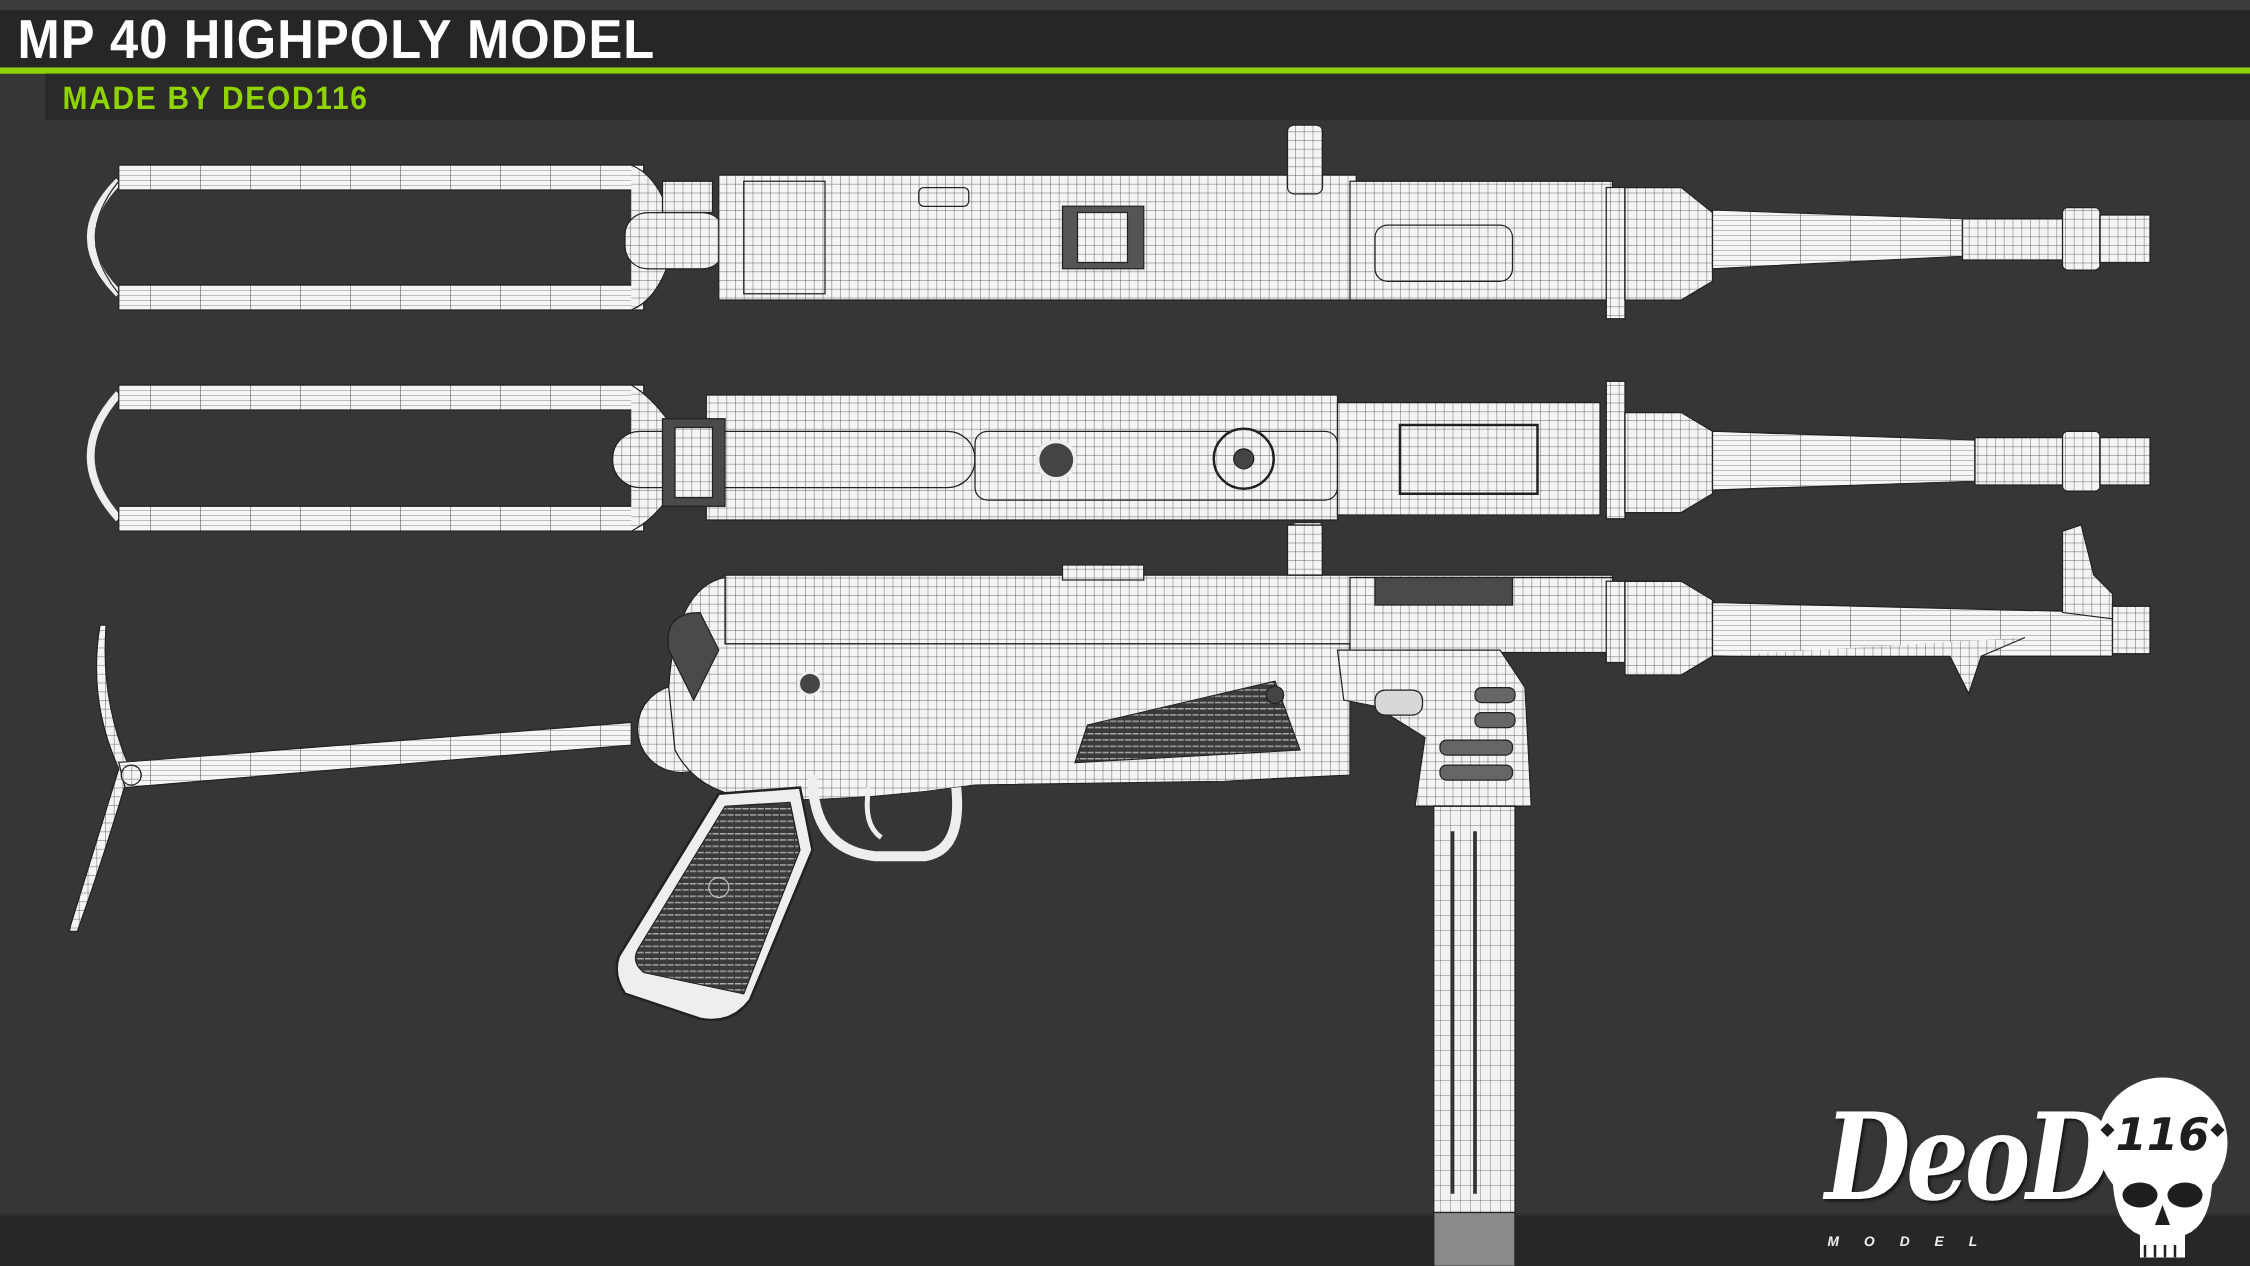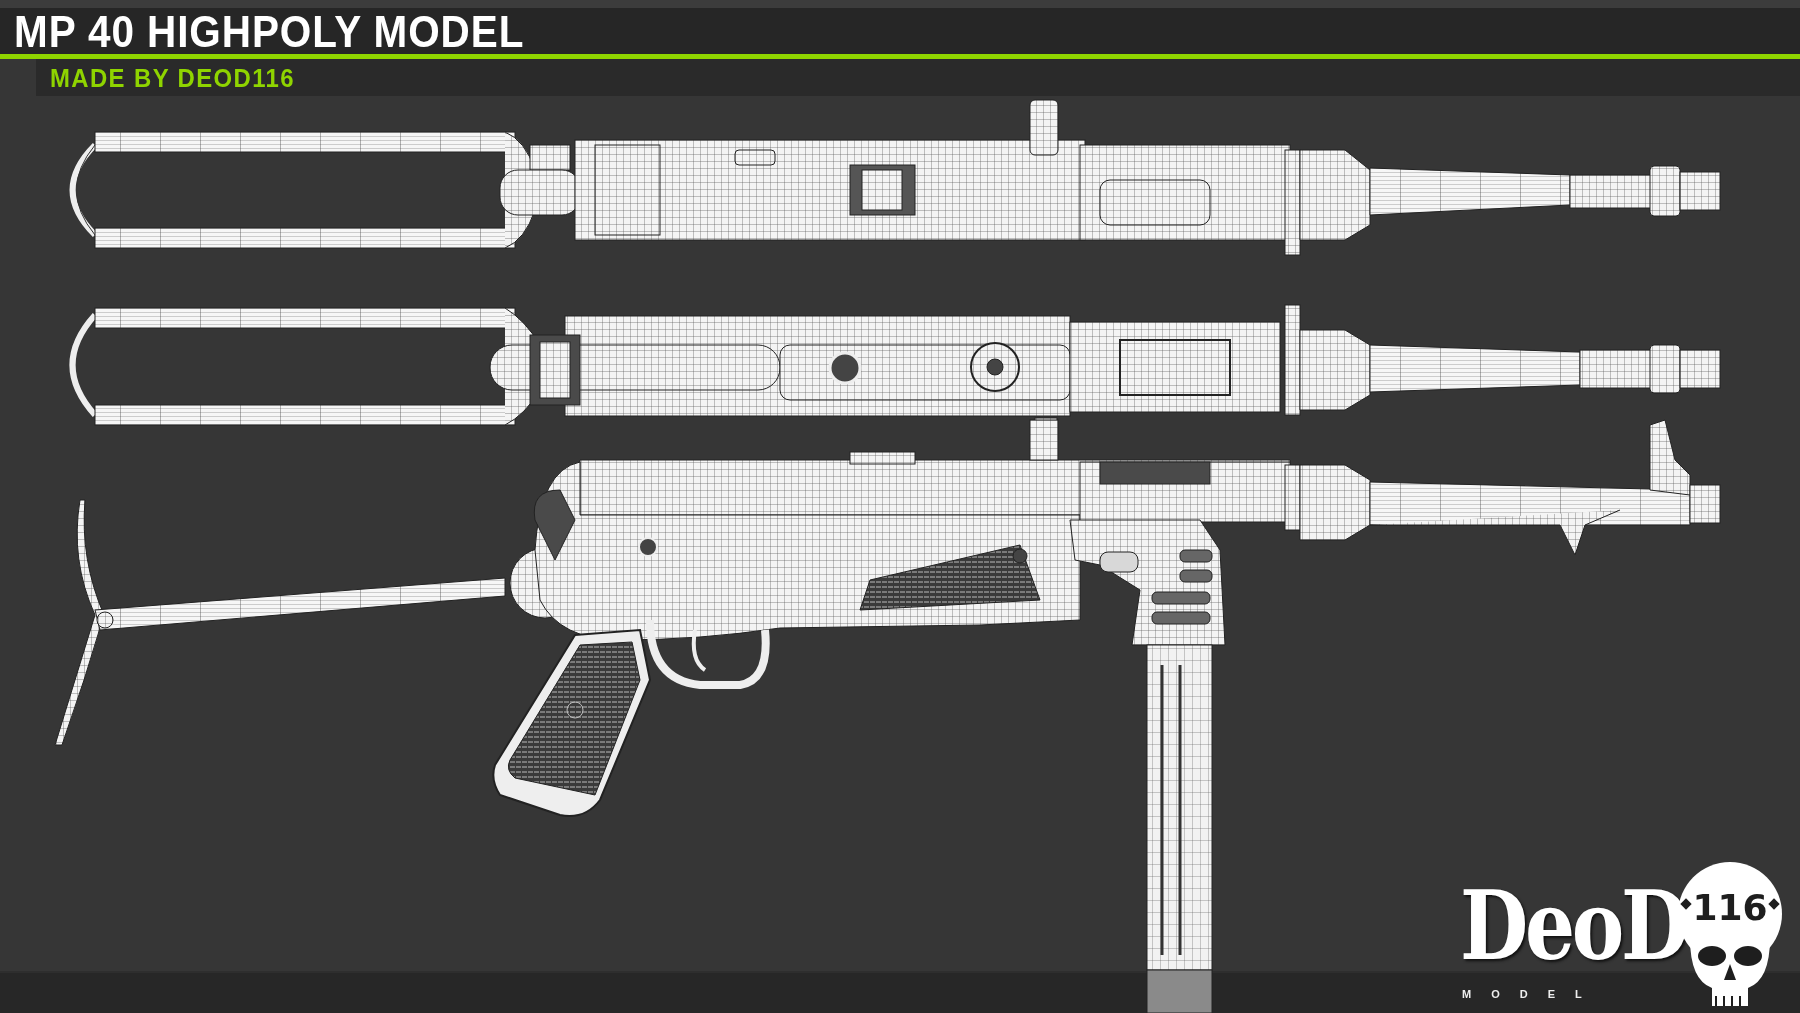--- a/index.html
+++ b/index.html
@@ -6,21 +6,21 @@
   body{width:1800px;height:1013px;overflow:hidden;background:#363636;font-family:"Liberation Sans",sans-serif;position:relative;}
   .topstrip{position:absolute;left:0;top:0;width:1800px;height:8px;background:#3c3c3c;}
   .titlebar{position:absolute;left:0;top:8px;width:1800px;height:46px;background:#262626;}
   .title{position:absolute;left:14px;top:2px;color:#ffffff;font-size:44px;font-weight:bold;letter-spacing:1px;line-height:44px;transform:scaleX(0.92);transform-origin:left center;}
   .greenline{position:absolute;left:0;top:54px;width:1800px;height:5px;background:#8fd400;}
   .subbar{position:absolute;left:0;top:59px;width:1800px;height:37px;background:#2a2a2a;margin-left:36px;}
   .subtitle{position:absolute;left:14px;top:5px;color:#8fd400;font-size:26px;font-weight:bold;letter-spacing:1.5px;line-height:28px;transform:scaleX(0.92);transform-origin:left center;}
   .viewport{position:absolute;left:0;top:96px;width:1800px;height:875px;background:#363636;}
   .bottombar{position:absolute;left:0;top:971px;width:1800px;height:42px;background:#272727;border-top:2px solid #2e2e2e;}
   svg.guns{position:absolute;left:0;top:0;}
-  .logo{position:absolute;left:1450px;top:860px;width:350px;height:150px;}
+  .logo{position:absolute;left:1450px;top:860px;width:350px;height:150px;font-style:italic;}
   .logo-word{position:absolute;left:10px;top:18px;color:#ffffff;font-family:"DejaVu Serif",serif;font-weight:bold;font-size:96px;line-height:96px;letter-spacing:-4px;transform:scaleX(0.82);transform-origin:left top;text-shadow:2px 2px 3px #111;}
   .logo-sub{position:absolute;left:12px;top:128px;color:#eeeeee;font-size:11px;letter-spacing:20px;font-weight:bold;}
   .skull{position:absolute;left:222px;top:0px;width:116px;height:150px;}
 </style>
 </head>
 <body>
 
 <div class="topstrip"></div>
 <div class="titlebar">
   <div class="title">MP 40 HIGHPOLY MODEL</div>

